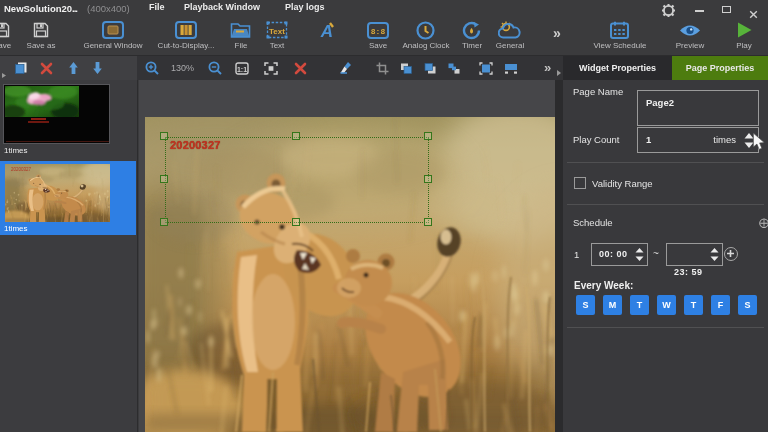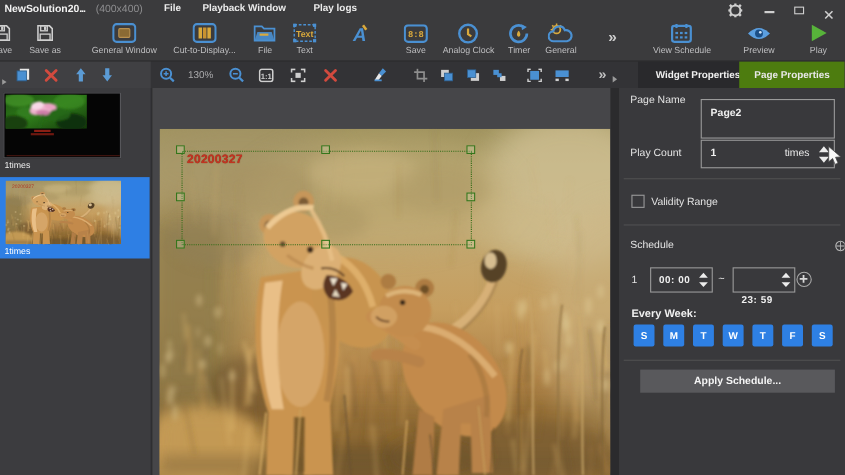--- a/index.html
+++ b/index.html
@@ -276,21 +276,21 @@
       </svg>
     </div>
 <div class="ri" style="left:503px;top:61px;width:16px;height:14px">
       <svg width="16" height="13" viewBox="0 0 16 13">
         <rect x="2" y="2" width="12" height="6" fill="#4a90d2"></rect>
         <rect x="2" y="9.5" width="3" height="2.2" fill="#cfcfcf"></rect>
         <rect x="11" y="9.5" width="3" height="2.2" fill="#cfcfcf"></rect>
       </svg>
     </div>
 <div class="abs" style="left:544px;top:60px;font-size:13px;font-weight:bold;color:#c2c2c2">»</div>
-<div class="abs" style="left:580px;top:56px;width:109px;height:24px;background:#29292c;color:#f0f0f0;font-size:9px;font-weight:bold;text-align:center;line-height:24px">Widget Properties</div>
+<div class="abs" style="left:563px;top:56px;width:109px;height:24px;background:#29292c;color:#f0f0f0;font-size:9px;font-weight:bold;text-align:center;line-height:24px">Widget Properties</div>
 <div class="abs" style="left:672px;top:56px;width:96px;height:24px;background:#4d7c0f;color:#e8e8e8;font-size:9px;font-weight:bold;text-align:center;line-height:24px">Page Properties</div>
 <div class="abs" style="left:0;top:80px;width:138px;height:352px;background:#3c3c3f;border-right:1px solid #2c2c2e"></div>
 <div class="abs" style="left:3px;top:84px;width:107px;height:60px;background:#050505;border:1px solid #56565a">
       <div style="position:absolute;left:1px;top:1px"><svg width="74" height="31" viewBox="0 0 74 31">
 <defs>
             <linearGradient id="fg" x1="0" y1="0" x2="1" y2="1">
 <stop offset="0" stop-color="#1e5410"></stop>
               <stop offset="0.5" stop-color="#2e7a1a"></stop>
               <stop offset="1" stop-color="#143a0a"></stop>
 </linearGradient>
@@ -950,13 +950,12 @@
     </div>
 <div class="abs" style="left:574px;top:280px;font-size:10px;font-weight:bold;color:#f0f0f0">Every Week:</div>
 <div class="day" style="left:576px;top:295px">S</div>
 <div class="day" style="left:603px;top:295px">M</div>
 <div class="day" style="left:630px;top:295px">T</div>
 <div class="day" style="left:657px;top:295px">W</div>
 <div class="day" style="left:684px;top:295px">T</div>
 <div class="day" style="left:711px;top:295px">F</div>
 <div class="day" style="left:738px;top:295px">S</div>
 <div class="sep" style="top:327px"></div>
-<div class="abs" style="left:582px;top:336px;width:177px;height:21px;background:#59595c;color:#f5f5f5;font-size:9.5px;font-weight:bold;text-align:center;line-height:21px">Apply Schedule...</div>
 </div>
 </body></html>

